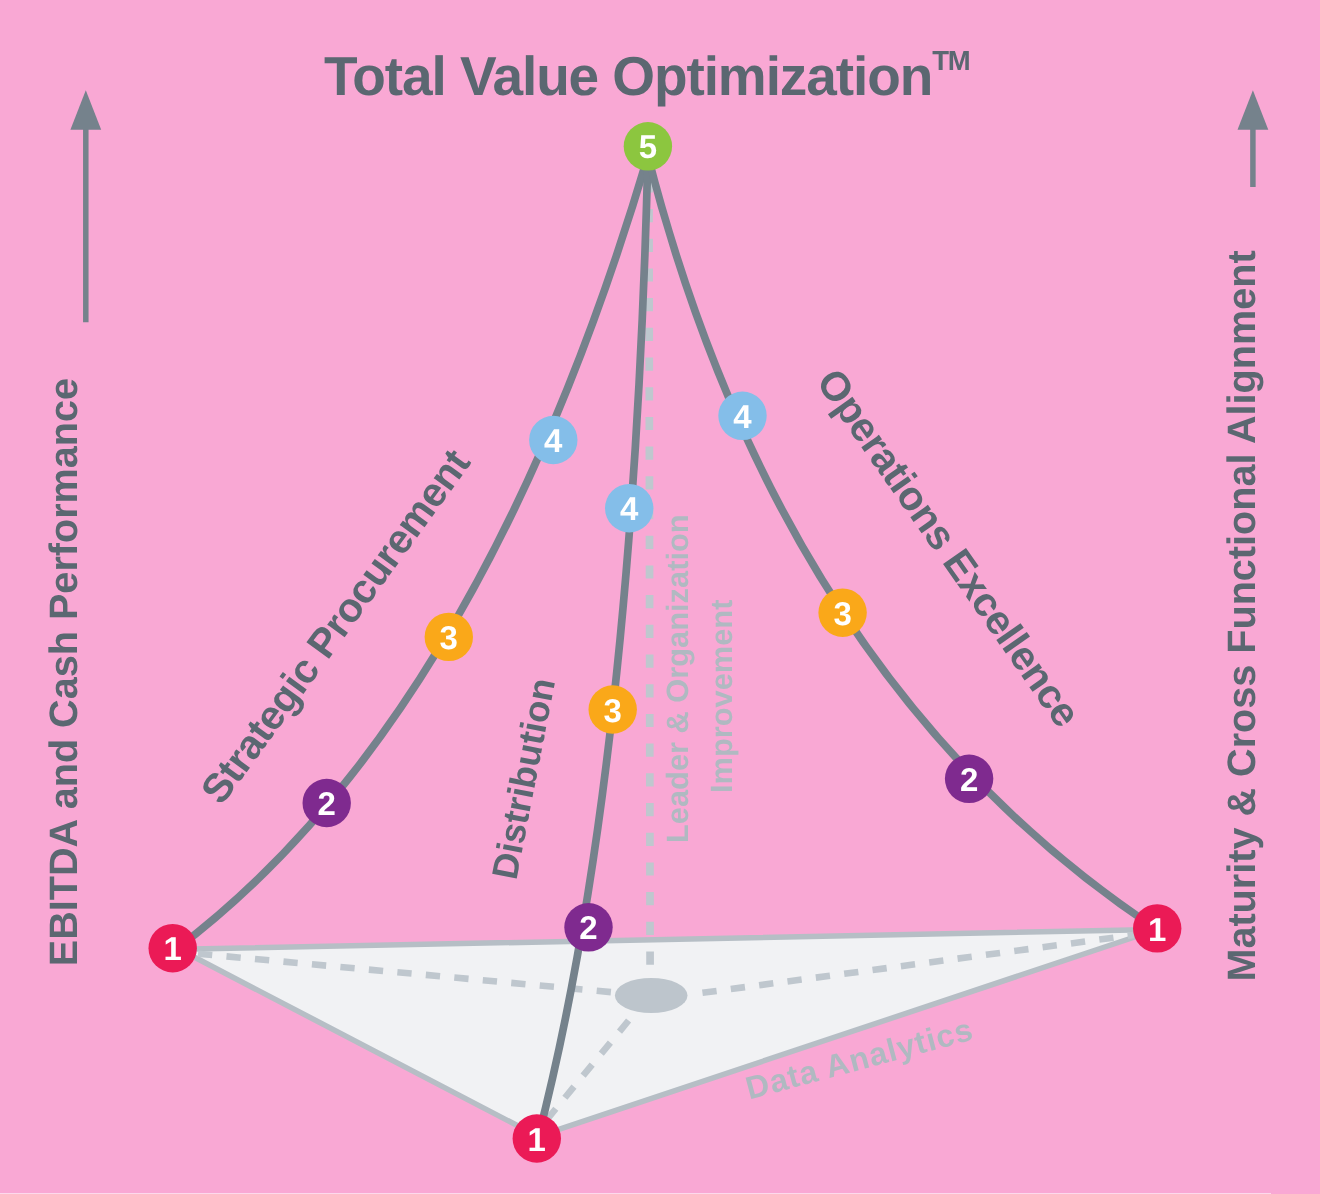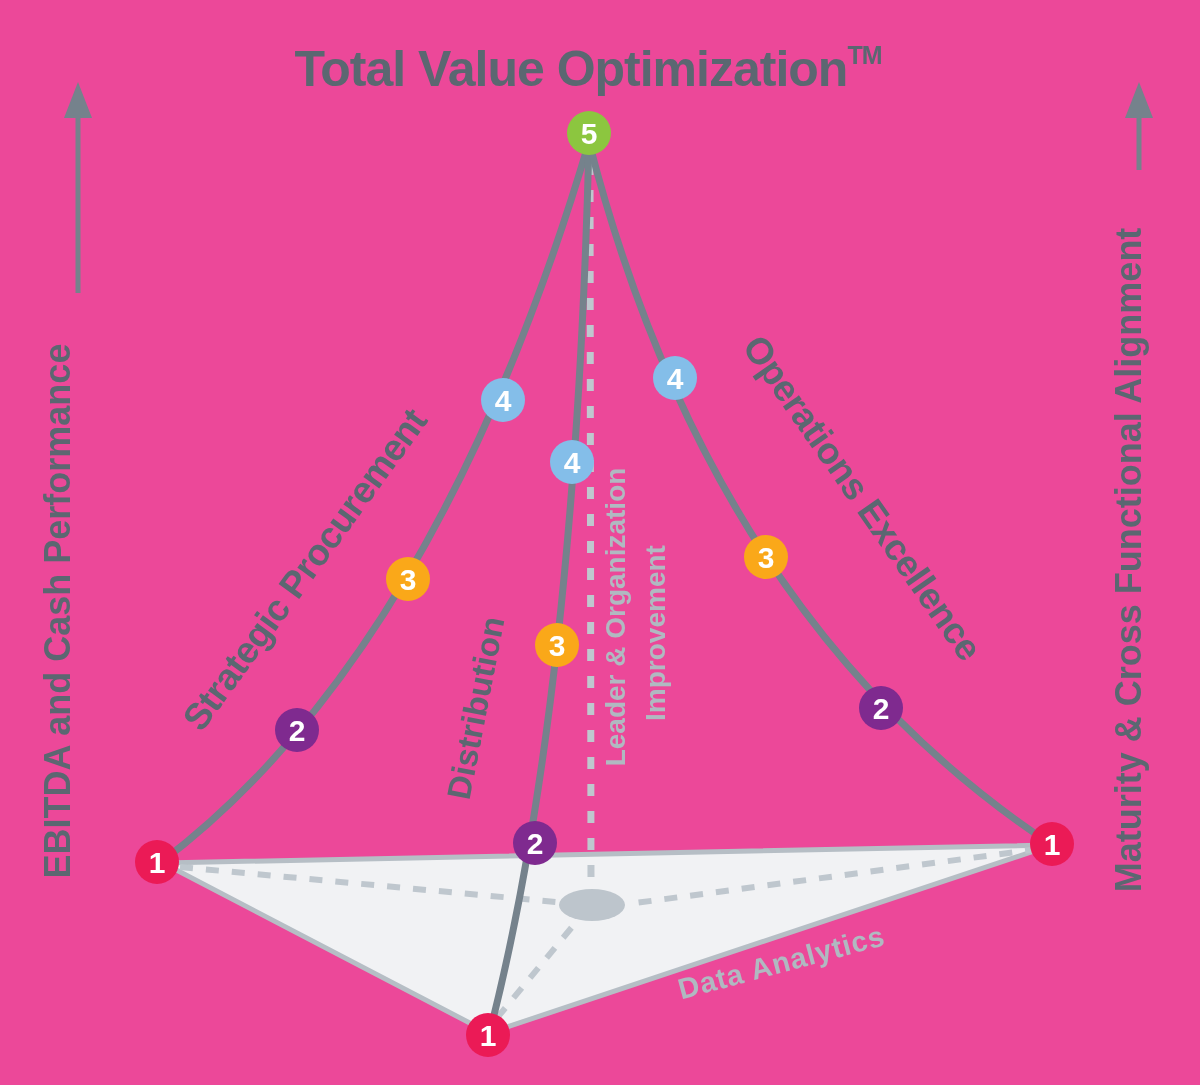--- a/index.html
+++ b/index.html
@@ -1,16 +1,16 @@
 <!DOCTYPE html>
 <html><head>
 <meta charset="utf-8">
 <style>
   html,body{margin:0;padding:0;background:#ffffff;}
-  .stage{width:1200px;height:1085px;position:relative;background:#ec4899;font-family:"Liberation Sans",sans-serif;}
+  .stage{width:1200px;height:1085px;position:relative;background:#f9a8d4;font-family:"Liberation Sans",sans-serif;}
   svg text{font-family:"Liberation Sans",sans-serif;font-weight:700;}
   .title-text{font-size:50px;letter-spacing:-1px;}
   .tm{font-size:25px;}
   .axis-label{font-size:36px;}
   .curve-label{font-size:37px;letter-spacing:-0.5px;}
   .curve-label-small{font-size:33px;}
   .faded-label{font-size:28px;}
   .base-label{font-size:29px;letter-spacing:1px;}
   .curve{fill:none;stroke-width:7;stroke-linecap:round;}
   .axis-arrow-line{stroke-width:5;fill:none;}

